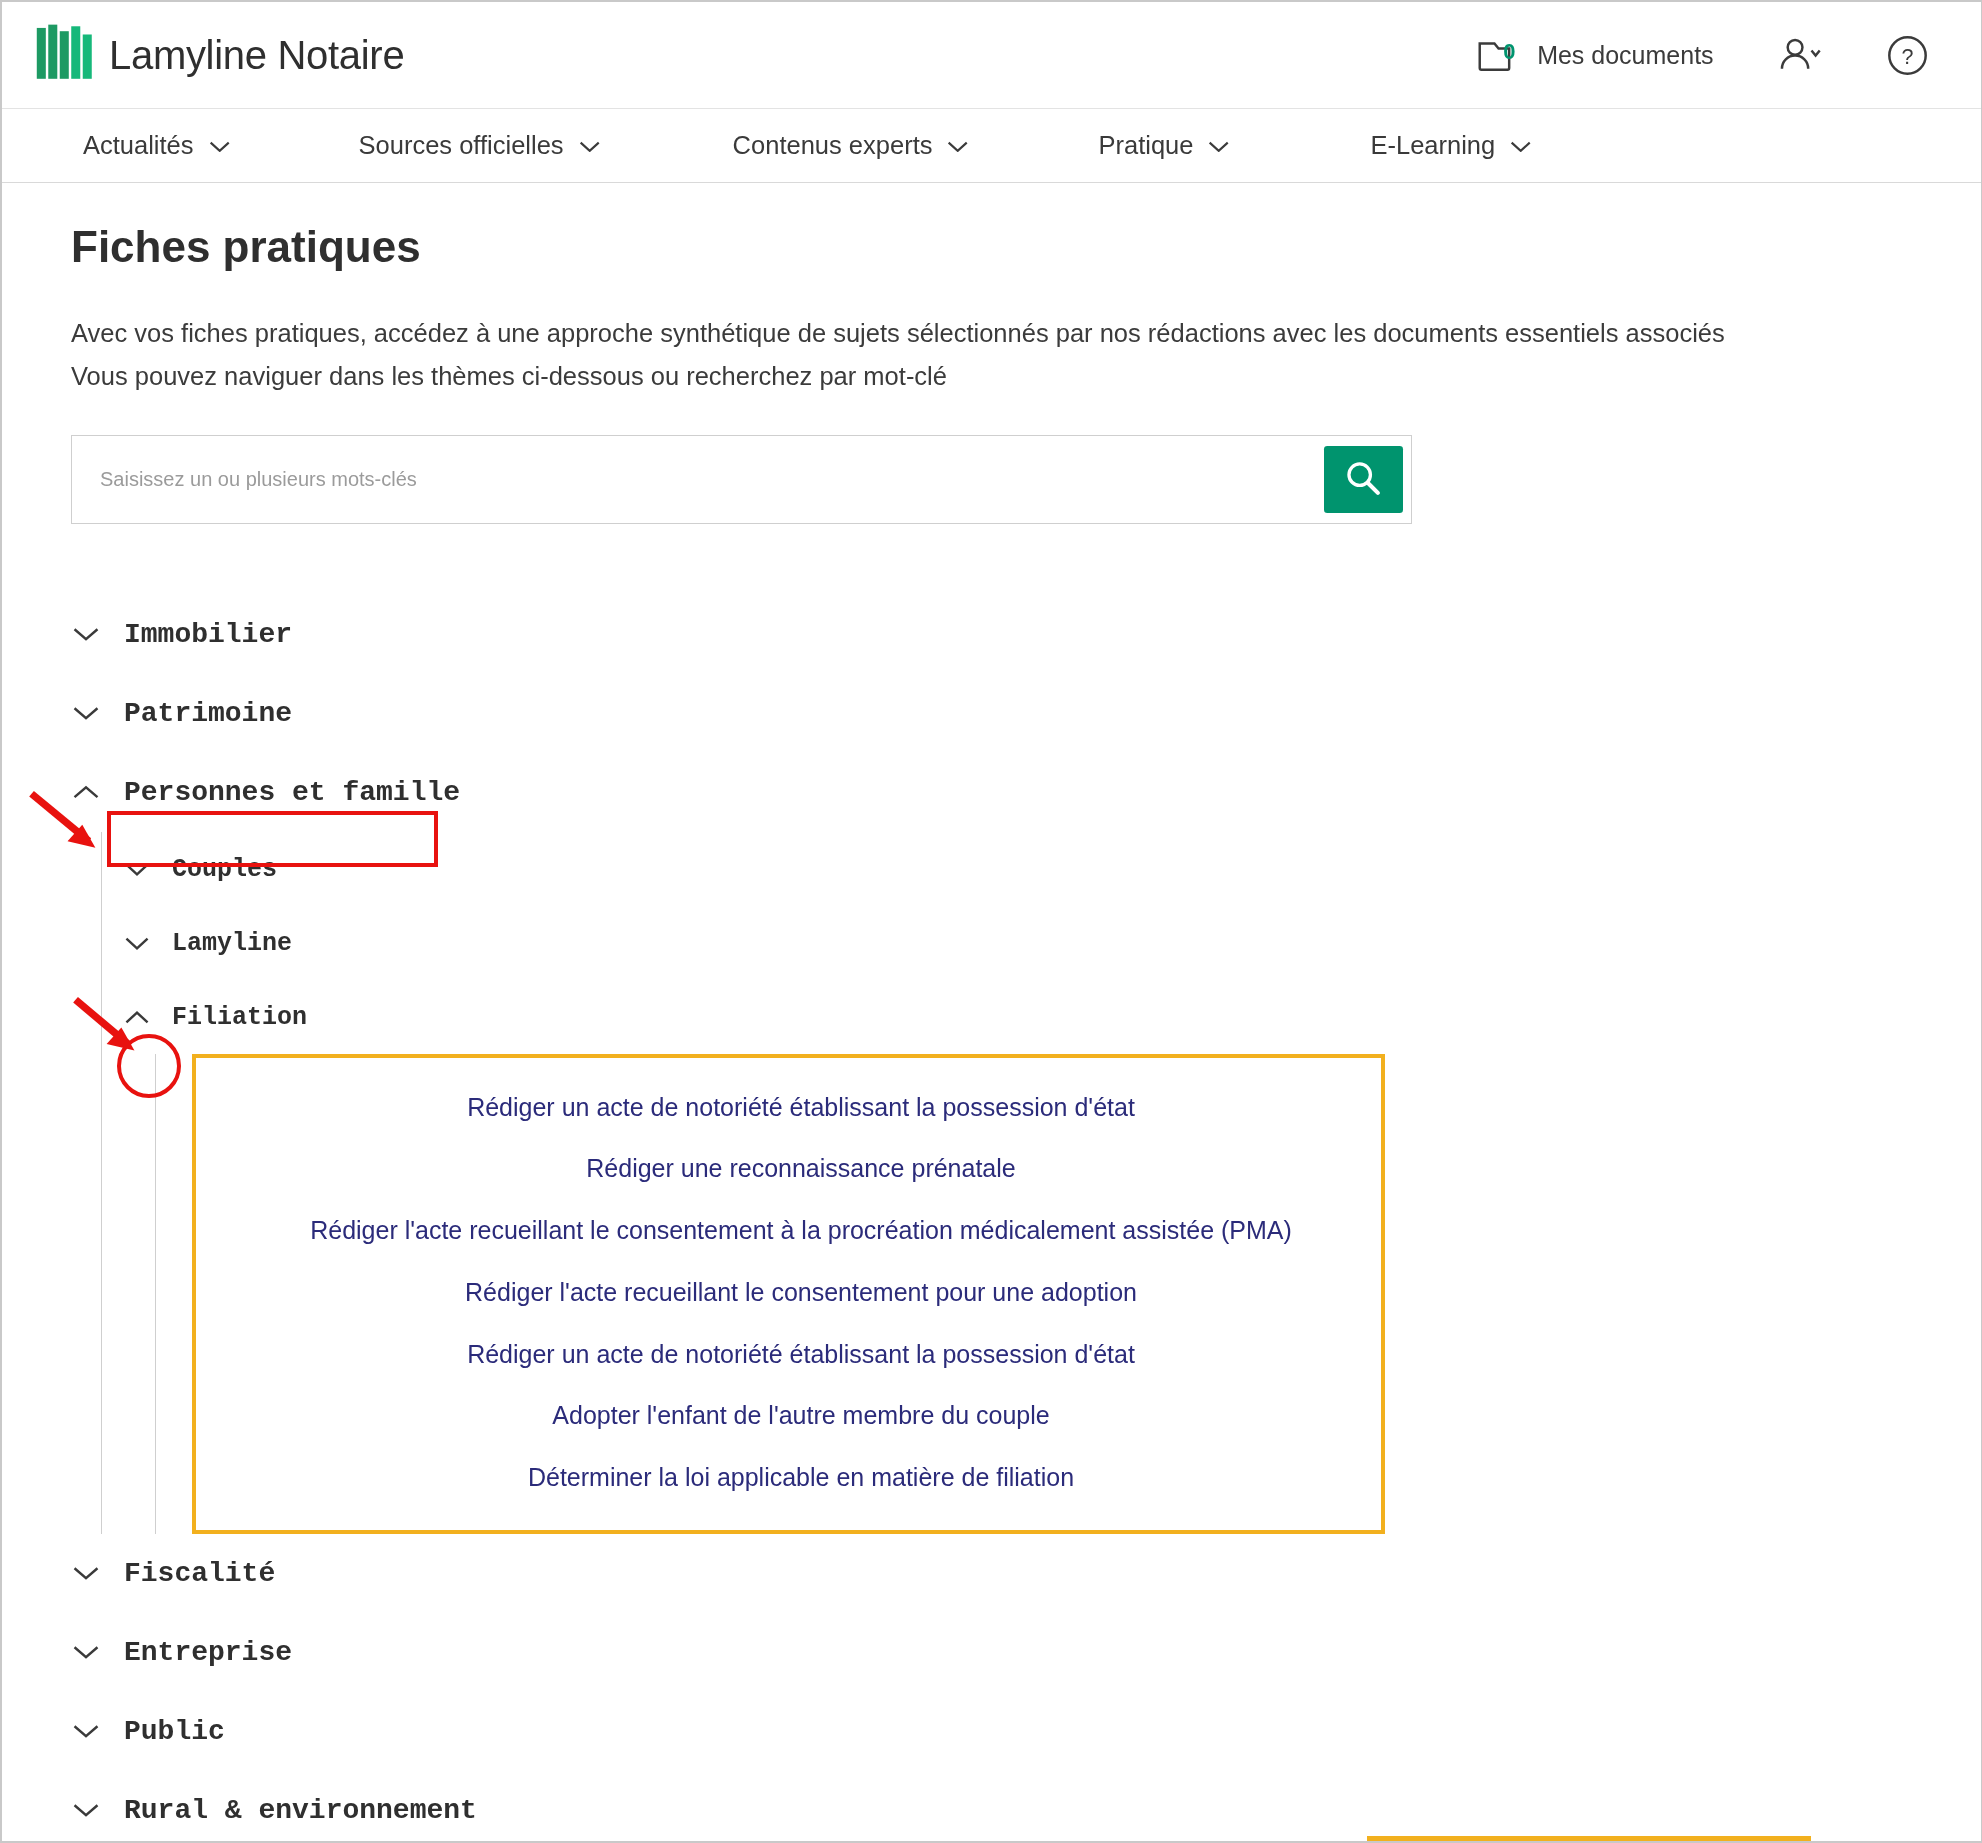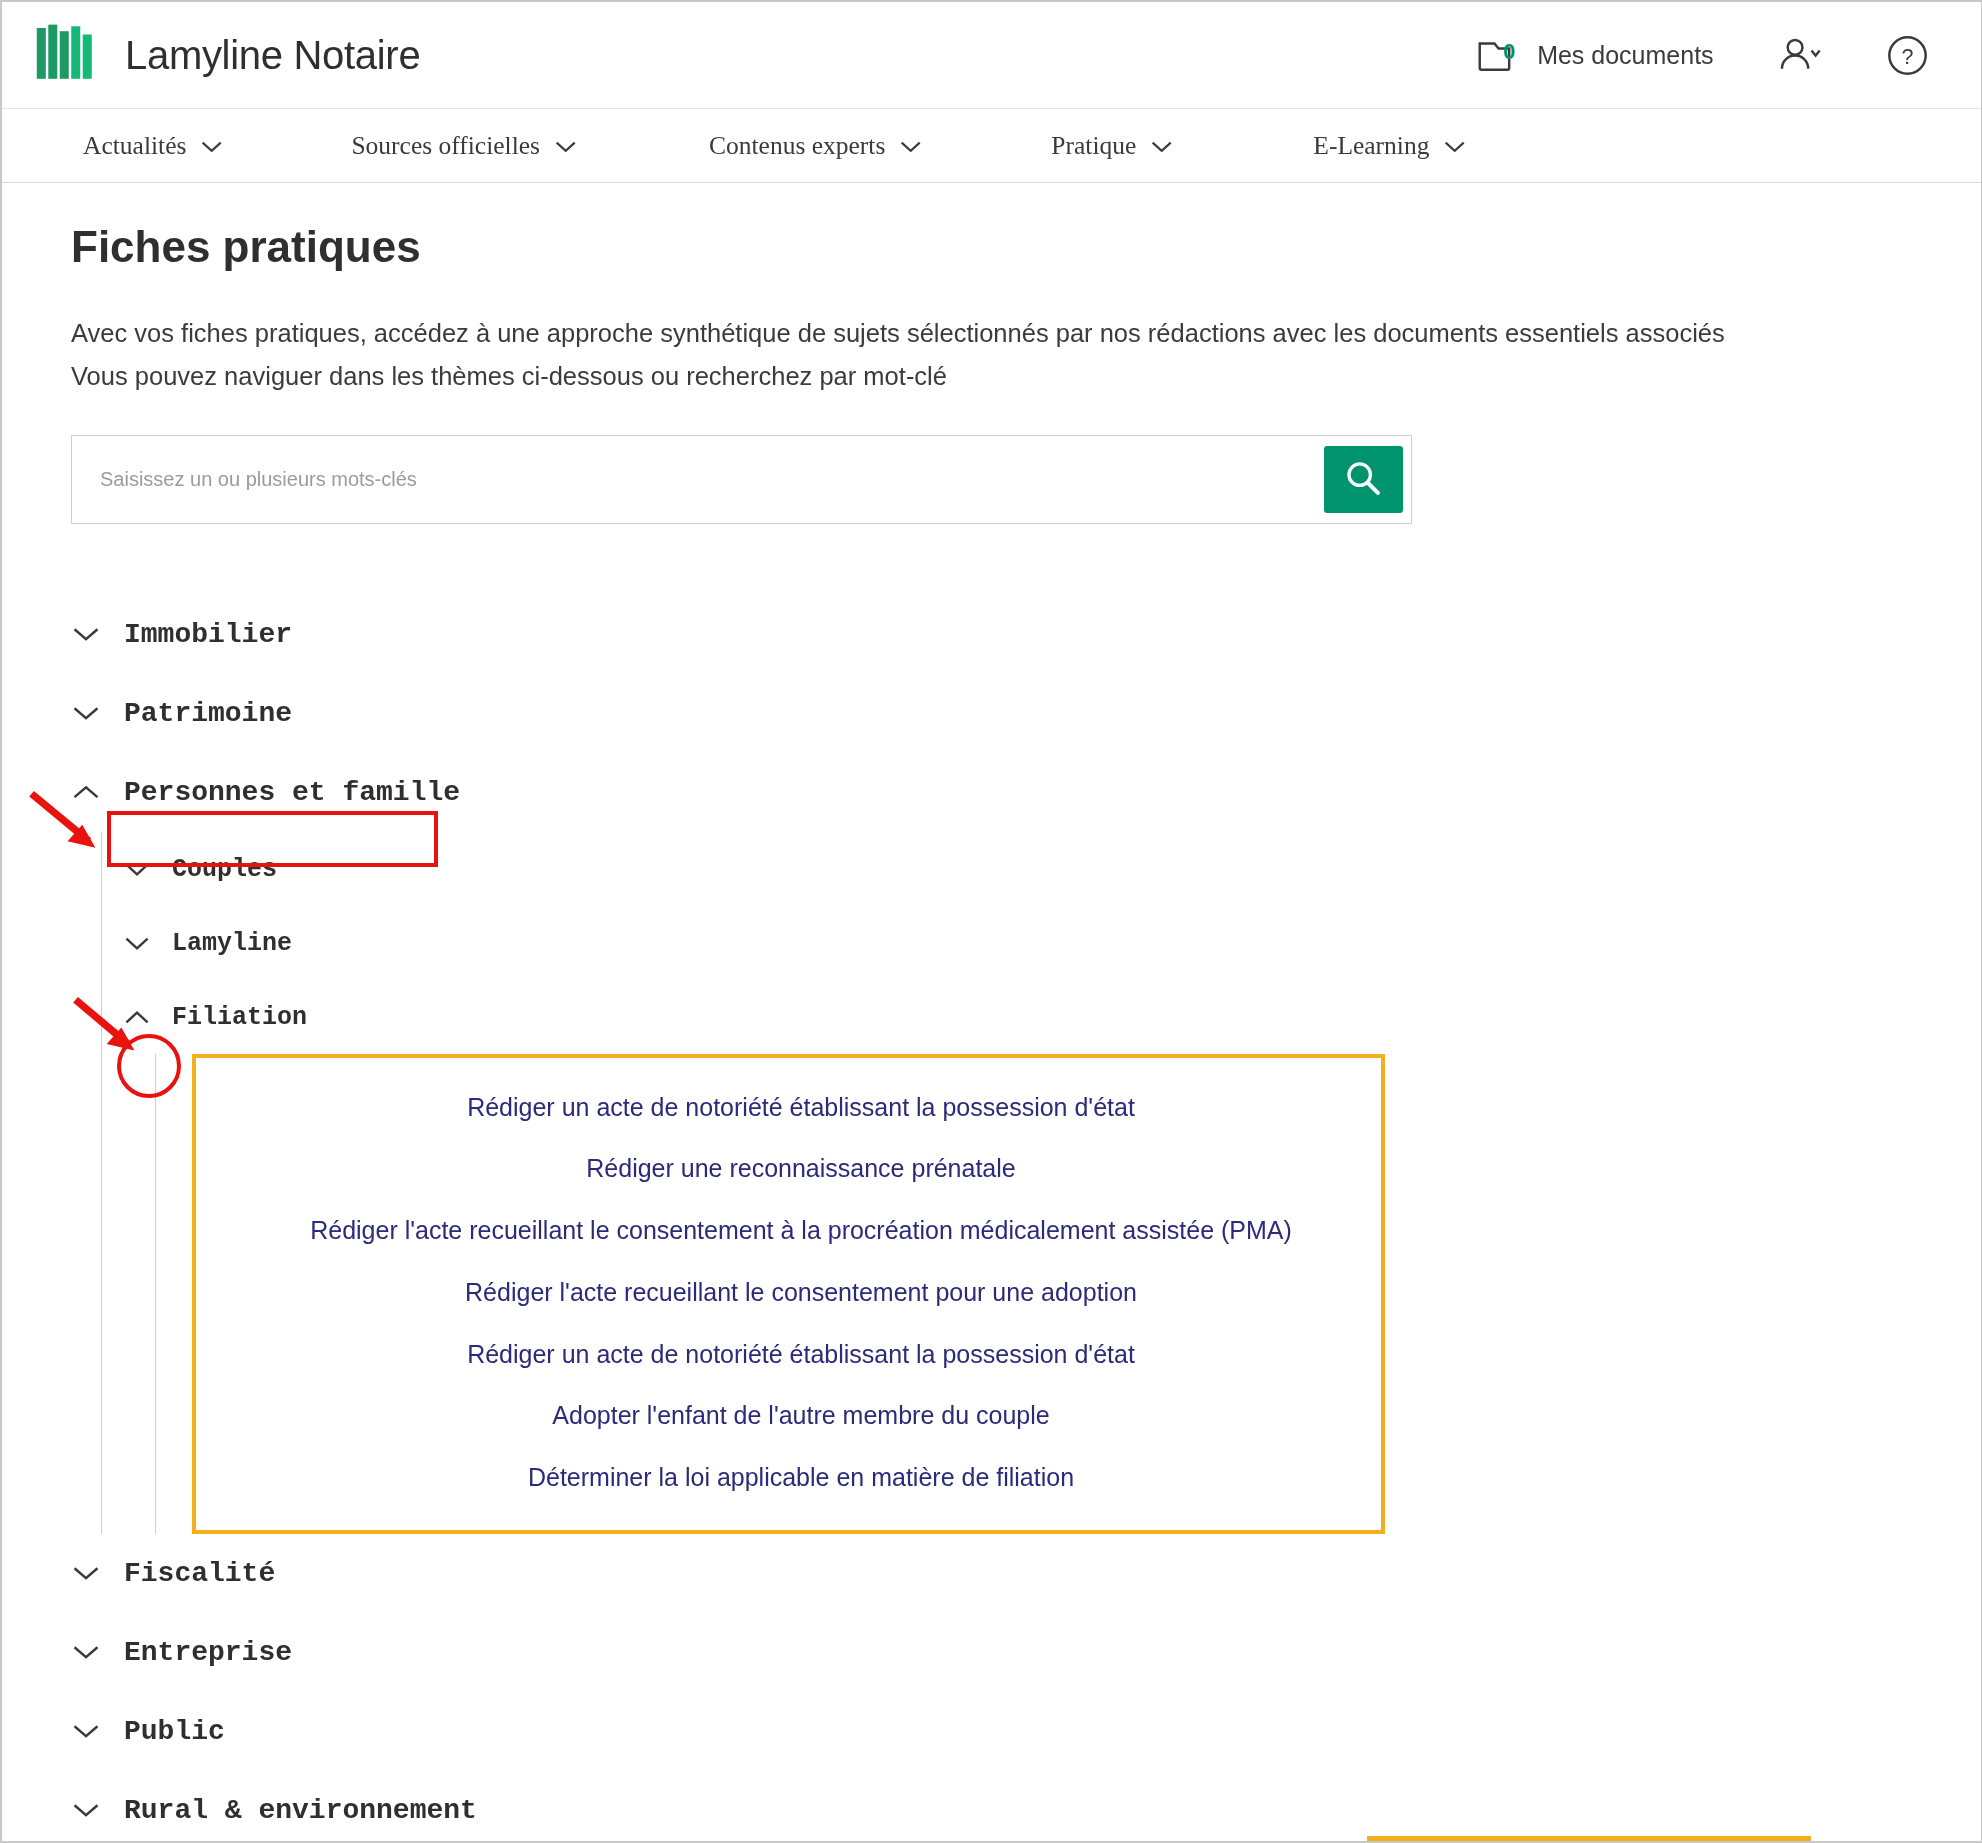--- a/index.html
+++ b/index.html
@@ -30,21 +30,21 @@
     height: 107px;
     display: flex;
     align-items: center;
     padding: 0 31px 0 33px;
     border-bottom: 0.8px solid #e3e3e3;
     position: relative;
   }
   .brand {
     display: flex;
     align-items: center;
-    gap: 29px;
+    gap: 13px;
   }
   .brand-logo {
     width: 61px;
     height: 64px;
     display: block;
   }
   .brand-name {
     font-size: 40px;
     color: #2f2f2f;
     letter-spacing: -0.3px;
@@ -84,21 +84,20 @@
   }
 
   
   .navbar {
     height: 74px;
     display: flex;
     align-items: center;
     border-bottom: 0.8px solid #d9d9d9;
     padding-left: 81px;
     background: #ffffff;
-    font-family: Liberation Serif, serif;
   }
   .nav-item {
     display: flex;
     align-items: center;
     gap: 15px;
     font-size: 25.5px;
     color: #3a3a3a;
     cursor: pointer;
   }
   .nav-spacer-1 { width: 132px; }

